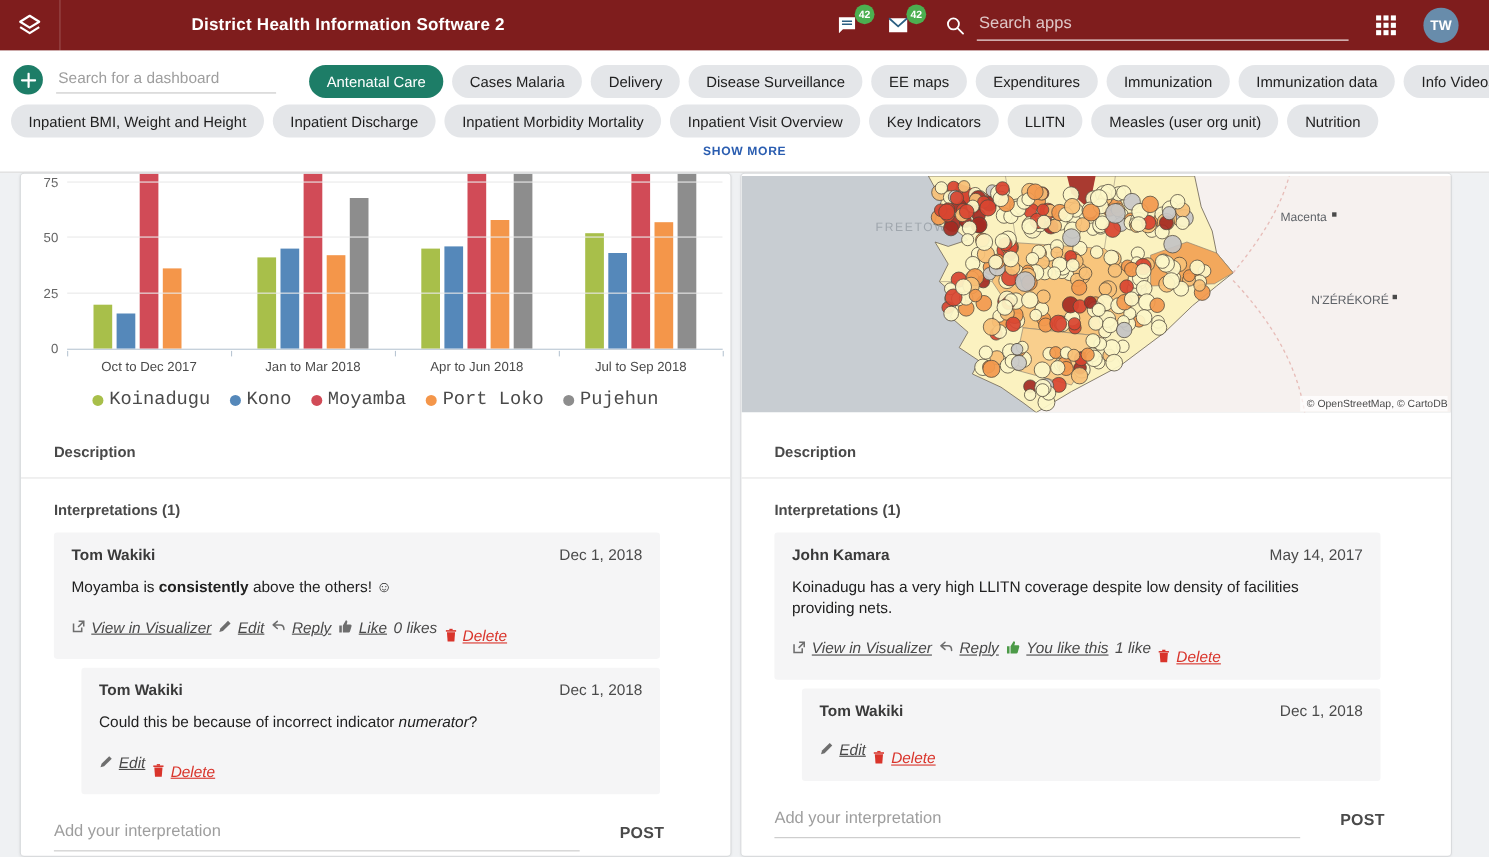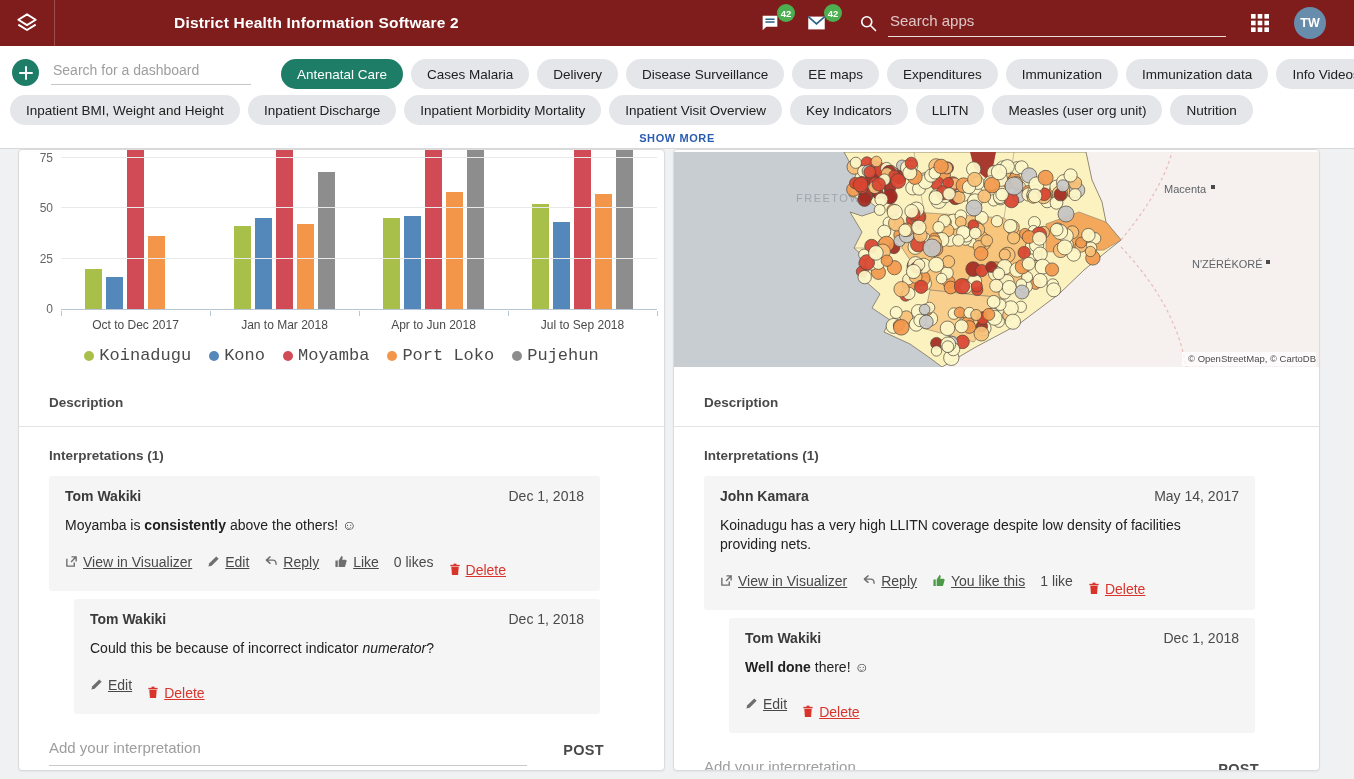--- a/index.html
+++ b/index.html
@@ -30,21 +30,21 @@
   .plus-btn { width: 27px; height: 27px; border-radius: 50%; background: #1d7d67; color: #fff; border: none;
               display: flex; align-items: center; justify-content: center; margin: 0 12px 0 2px; cursor: pointer; flex: 0 0 auto; }
   .dash-search { width: 200px; margin-right: 30px; flex: 0 0 auto; }
   .dash-search input { width: 100%; border: none; border-bottom: 1px solid #c6c6c6; font-size: 14px;
               padding: 3px 2px 6px; outline: none; color: #333; }
   .dash-search input::placeholder { color: #9e9e9e; }
   .chip { height: 30px; display: inline-flex; align-items: center; padding: 0 16px; border-radius: 15px;
           background: #e4e6e9; color: #212121; font-size: 13.5px; margin-right: 8px; cursor: pointer; white-space: nowrap; }
   .chip-selected { background: #1d7d67; color: #fff; }
   .show-more { text-align: center; color: #2a5db0; font-weight: bold; font-size: 11px; line-height: 11px;
-               letter-spacing: .6px; padding: 2px 0 4px; cursor: pointer; }
+               letter-spacing: .6px; padding: 2px 0 12px; cursor: pointer; }
 
   
   .content { display: flex; gap: 8px; padding-left: 18px; }
   .card { width: 647px; height: 622px; background: #fff; border: 1px solid #d9dbdd; border-radius: 4px;
           overflow: hidden; box-shadow: 0 1px 2px rgba(0,0,0,.05); flex: 0 0 auto; }
 
   
   .chart-area { position: relative; height: 218px; }
   .plot { position: absolute; left: 42px; top: 0; width: 596px; height: 160px; overflow: hidden;
           border-bottom: 1px solid #b9c6d3; }
@@ -68,21 +68,21 @@
   
   .section-title { padding: 27px 30px 16px; font-size: 13.5px; font-weight: bold; color: #494949;
                    border-bottom: 1px solid #e4e4e4; }
   .interp-title { padding: 21px 30px 13px; font-size: 13.5px; font-weight: bold; color: #494949; }
   .comment { background: #f5f5f6; border-radius: 3px; margin: 0 64px 8px 30px; padding: 12px 16px 13px; }
   .comment.nested { margin-left: 55px; }
   .c-head { display: flex; justify-content: space-between; font-size: 14px; }
   .c-author { font-weight: bold; color: #3a3a3a; }
   .c-date { color: #4a4a4a; }
   .c-body { margin-top: 12px; font-size: 14px; color: #212121; line-height: 1.35; }
-  .c-actions { margin-top: 11px; display: flex; align-items: center; gap: 15px; font-size: 14px; color: #494949; }
+  .c-actions { margin-top: 11px; display: flex; align-items: center; gap: 6px; font-size: 14px; color: #494949; font-style: italic; }
   .action { display: inline-flex; align-items: center; gap: 5px; cursor: pointer; color: #494949; }
   .action .lbl { text-decoration: underline; }
   .action.danger { color: #d9342b; margin-top: 16px; }
   .likes-count { color: #494949; }
   .add-row { display: flex; align-items: center; margin: 21px 60px 0 30px; }
   .add-row input { flex: 1; border: none; border-bottom: 1px solid #c9c9c9; font-size: 15px;
                    padding: 4px 0 9px; color: #333; background: transparent; outline: none; }
   .add-row input::placeholder { color: #9e9e9e; }
   .post-btn { margin-left: 36px; font-weight: bold; font-size: 14.5px; color: #4a4a4a; background: none;
               border: none; letter-spacing: .3px; cursor: pointer; font-family: inherit; }
@@ -737,21 +737,20 @@
           <span class="lbl">Delete</span>
           </span>
       </div>
     </div>
 
     <div class="comment nested">
       <div class="c-head">
         <span class="c-author">Tom Wakiki</span>
         <span class="c-date">Dec 1, 2018</span>
       </div>
-      <div class="c-body"><b>Well done</b><span> there! ☺</span></div>
       <div class="c-actions">
         <span class="action">
           <svg class="icon-svg" width="13" height="13" viewBox="0 0 14 14">
               <path d="M1.5 12.5 l1-3.5 7.5-7.5 2.5 2.5 -7.5 7.5 z" fill="#6e6e6e"></path>
             </svg>
           <span class="lbl">Edit</span>
           </span>
         <span class="action danger">
           <svg class="icon-svg" width="12" height="13" viewBox="0 0 12 14">
               <path d="M2 4 h8 l-.7 9 h-6.6 z" fill="#d9342b"></path>

